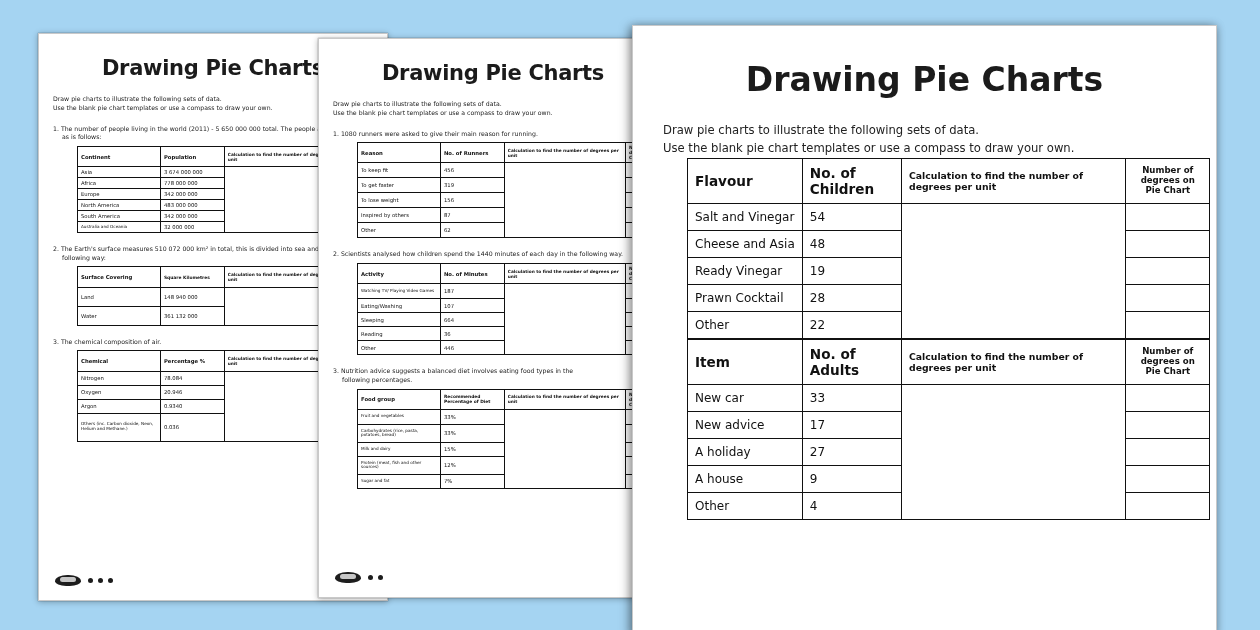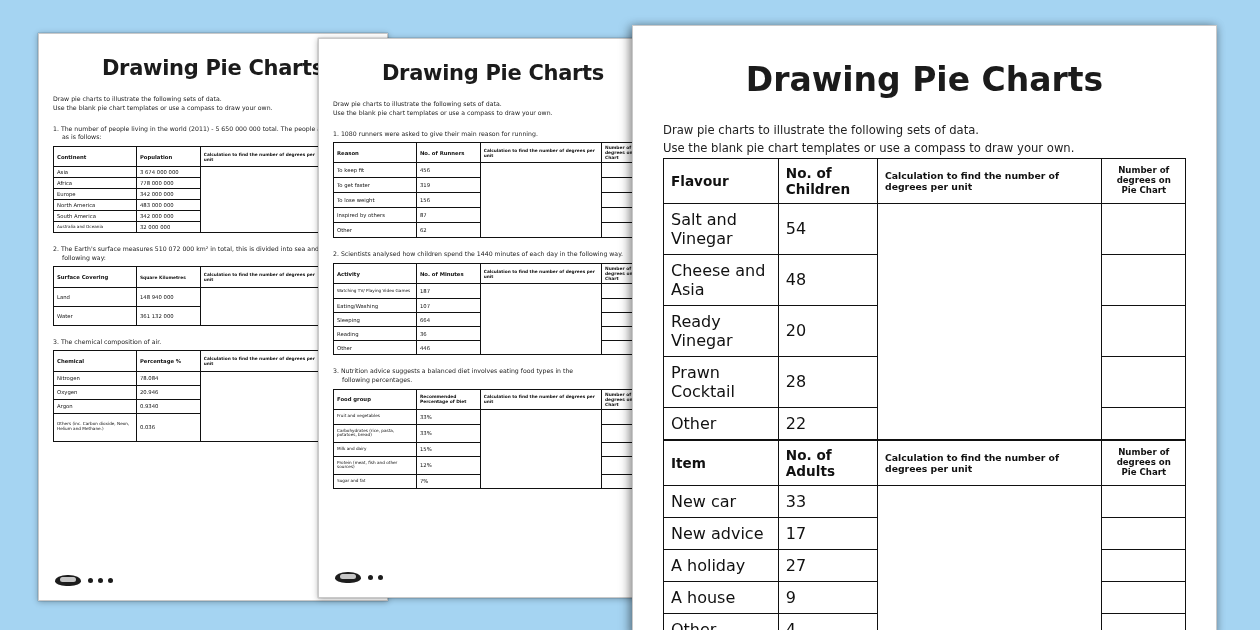--- a/index.html
+++ b/index.html
@@ -46,34 +46,35 @@
   .qline { color: #222; }
   .sheet-back .qline, .sheet-mid .qline { font-size: 6.2px; line-height: 1.4; margin-top: 12px; margin-bottom: 4px; }
   .sheet-front .qline { font-size: 11.6px; line-height: 1.5; margin-top: 20px; margin-bottom: 7px; }
   .qline .indent { display:block; padding-left: 9px; }
 
   table.wsheet {
     width: 100%;
     border-collapse: collapse;
     table-layout: fixed;
     background: #fff;
+    margin-left: 24px;
   }
   table.wsheet td, table.wsheet th {
     border: 1px solid #111;
     vertical-align: middle;
     text-align: left;
     color: #111;
     background: #fff;
   }
   .sheet-back table.wsheet td, .sheet-back table.wsheet th,
   .sheet-mid  table.wsheet td, .sheet-mid  table.wsheet th {
     font-size: 5.3px; padding: 2px 3px; border-width: 1px;
   }
   .sheet-front table.wsheet td, .sheet-front table.wsheet th {
-    font-size: 16px; padding: 6px 7px; border-width: 1.6px;
+    font-size: 12px; padding: 6px 7px; border-width: 1.6px;
   }
   table.wsheet thead th { font-weight: bold; }
   .sheet-front table.wsheet thead th { font-size: 13.6px; }
   th.small-head { font-size: 4.4px !important; font-weight: bold; line-height: 1.15; }
   .sheet-front th.small-head { font-size: 8.6px !important; text-align: center; }
   th.calc-head { font-weight: bold; }
   .sheet-back th.calc-head, .sheet-mid th.calc-head { font-size: 4.3px !important; }
   .sheet-front th.calc-head { font-size: 9.3px !important; }
   td.tiny { font-size: 4.2px !important; line-height: 1.15; }
 
@@ -454,21 +455,21 @@
               <td class="grid-cell" rowspan="5"></td>
               <td></td>
             </tr>
           <tr>
               <td>Cheese and Asia</td>
               <td>48</td>
               <td></td>
             </tr>
           <tr>
               <td>Ready Vinegar</td>
-              <td>20</td>
+              <td>19</td>
               <td></td>
             </tr>
           <tr>
               <td>Prawn Cocktail</td>
               <td>28</td>
               <td></td>
             </tr>
           <tr>
               <td>Other</td>
               <td>22</td>

